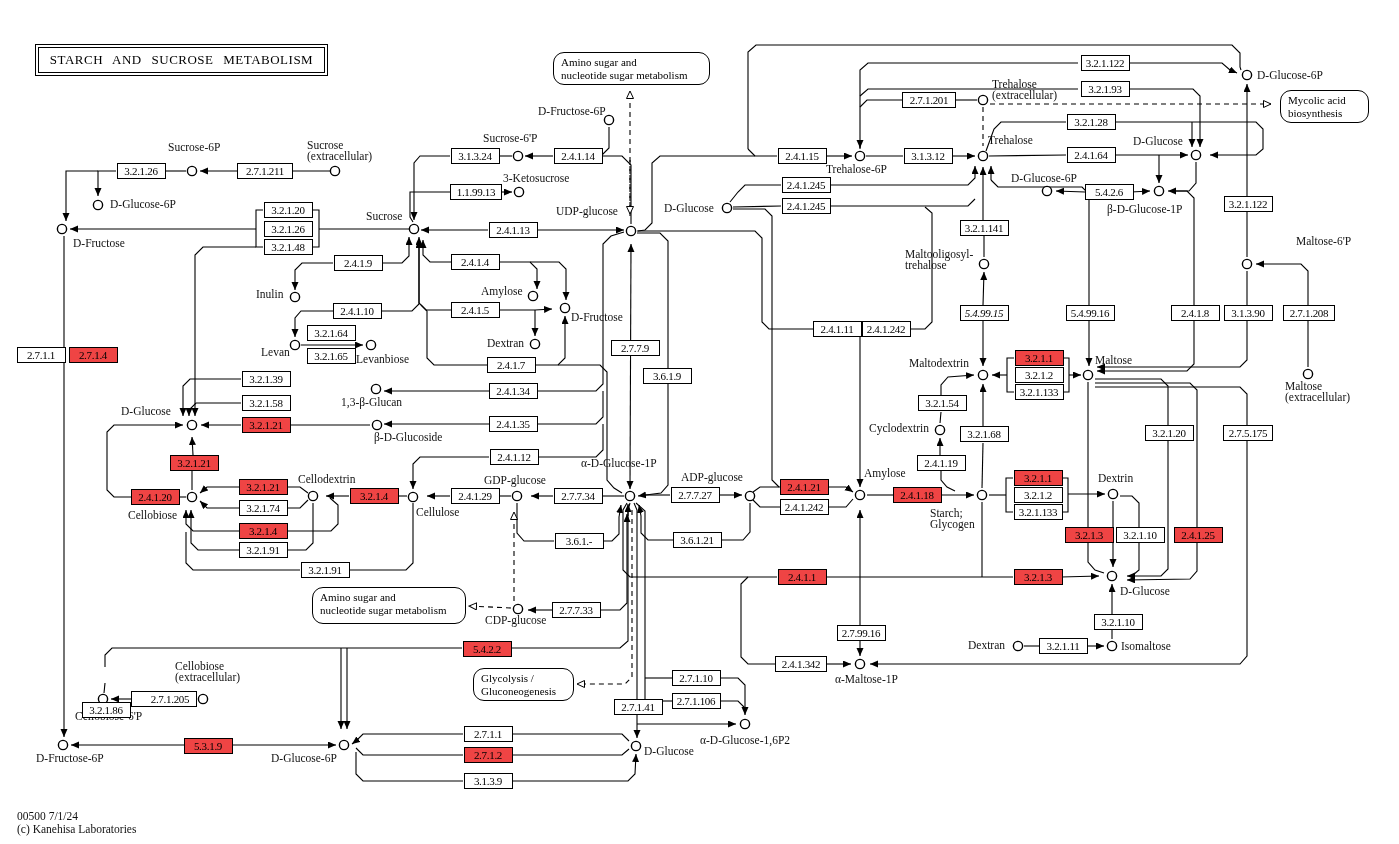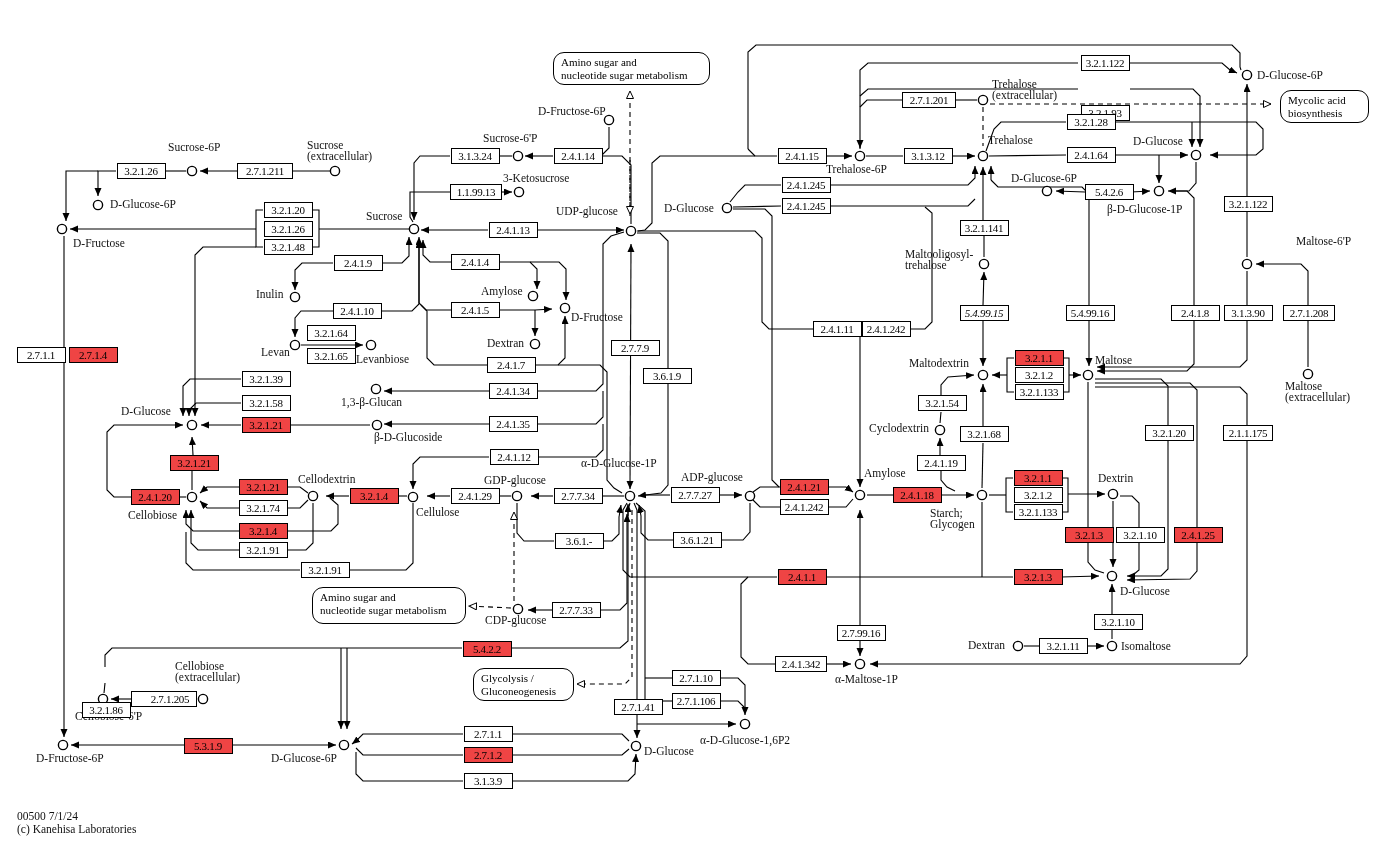--- a/index.html
+++ b/index.html
@@ -274,20 +274,21 @@
       <circle cx="1018" cy="646" r="4.6" fill="#fff" stroke="#000" stroke-width="1.4"></circle>
       <circle cx="860" cy="664" r="4.6" fill="#fff" stroke="#000" stroke-width="1.4"></circle>
       <circle cx="745" cy="724" r="4.6" fill="#fff" stroke="#000" stroke-width="1.4"></circle>
       <circle cx="636" cy="746" r="4.6" fill="#fff" stroke="#000" stroke-width="1.4"></circle>
       <circle cx="344" cy="745" r="4.6" fill="#fff" stroke="#000" stroke-width="1.4"></circle>
       <circle cx="63" cy="745" r="4.6" fill="#fff" stroke="#000" stroke-width="1.4"></circle>
       <circle cx="103" cy="699" r="4.6" fill="#fff" stroke="#000" stroke-width="1.4"></circle>
       <circle cx="203" cy="699" r="4.6" fill="#fff" stroke="#000" stroke-width="1.4"></circle>
       <circle cx="518" cy="609" r="4.6" fill="#fff" stroke="#000" stroke-width="1.4"></circle>
     </svg>
+  <div id="titlebox">STARCH AND SUCROSE METABOLISM</div>
   <div class="footer" style="left:17px;top:810px">00500 7/1/24</div>
   <div class="footer" style="left:17px;top:823px">(c) Kanehisa Laboratories</div>
 <div class="ebox" style="left: 116.5px; top: 163px; width: 47px;">3.2.1.26</div>
     <div class="ebox" style="left: 237px; top: 163px; width: 54px;">2.7.1.211</div>
     <div class="ebox" style="left: 263.5px; top: 202px; width: 47px;">3.2.1.20</div>
     <div class="ebox" style="left: 263.5px; top: 221px; width: 47px;">3.2.1.26</div>
     <div class="ebox" style="left: 263.5px; top: 239px; width: 47px;">3.2.1.48</div>
     <div class="ebox" style="left: 450.5px; top: 148px; width: 47px;">3.1.3.24</div>
     <div class="ebox" style="left: 553.5px; top: 148px; width: 47px;">2.4.1.14</div>
     <div class="ebox" style="left: 450px; top: 184px; width: 50px;">1.1.99.13</div>
@@ -336,33 +337,33 @@
     <div class="ebox" style="left: 1170.5px; top: 305px; width: 47px;">2.4.1.8</div>
     <div class="ebox" style="left: 1223.5px; top: 305px; width: 47px;">3.1.3.90</div>
     <div class="ebox" style="left: 1283px; top: 305px; width: 50px;">2.7.1.208</div>
     <div class="ebox" style="left: 959.5px; top: 220px; width: 47px;">3.2.1.141</div>
     <div class="ebox" style="left: 777.5px; top: 148px; width: 47px;">2.4.1.15</div>
     <div class="ebox" style="left: 903.5px; top: 148px; width: 47px;">3.1.3.12</div>
     <div class="ebox" style="left: 902px; top: 92px; width: 52px;">2.7.1.201</div>
     <div class="ebox" style="left: 781.5px; top: 177px; width: 47px;">2.4.1.245</div>
     <div class="ebox" style="left: 781.5px; top: 198px; width: 47px;">2.4.1.245</div>
     <div class="ebox" style="left: 1080.5px; top: 55px; width: 47px;">3.2.1.122</div>
-    <div class="ebox" style="left: 1080.5px; top: 81px; width: 47px; margin-top: 24px;">3.2.1.93</div>
+    <div class="ebox" style="left: 1080.5px; top: 81px; width: 47px;">3.2.1.93</div>
     <div class="ebox" style="left: 1066.5px; top: 114px; width: 47px;">3.2.1.28</div>
     <div class="ebox" style="left: 1066.5px; top: 147px; width: 47px;">2.4.1.64</div>
     <div class="ebox" style="left: 1084.5px; top: 184px; width: 47px;">5.4.2.6</div>
     <div class="ebox" style="left: 1223.5px; top: 196px; width: 47px;">3.2.1.122</div>
     <div class="ebox green" style="left: 1014.5px; top: 350px; width: 47px;">3.2.1.1</div>
     <div class="ebox" style="left: 1014.5px; top: 367px; width: 47px;">3.2.1.2</div>
     <div class="ebox" style="left: 1014.5px; top: 384px; width: 47px;">3.2.1.133</div>
     <div class="ebox green" style="left: 1013.5px; top: 470px; width: 47px;">3.2.1.1</div>
     <div class="ebox" style="left: 1013.5px; top: 487px; width: 47px;">3.2.1.2</div>
     <div class="ebox" style="left: 1013.5px; top: 504px; width: 47px;">3.2.1.133</div>
     <div class="ebox" style="left: 1144.5px; top: 425px; width: 47px;">3.2.1.20</div>
-    <div class="ebox" style="left: 1223px; top: 425px; width: 48px;">2.1.1.175</div>
+    <div class="ebox" style="left: 1223px; top: 425px; width: 48px;">2.7.5.175</div>
     <div class="ebox green" style="left: 1064.5px; top: 527px; width: 47px;">3.2.1.3</div>
     <div class="ebox" style="left: 1115.5px; top: 527px; width: 47px;">3.2.1.10</div>
     <div class="ebox green" style="left: 1173.5px; top: 527px; width: 47px;">2.4.1.25</div>
     <div class="ebox green" style="left: 1013.5px; top: 569px; width: 47px;">3.2.1.3</div>
     <div class="ebox" style="left: 1093.5px; top: 614px; width: 47px;">3.2.1.10</div>
     <div class="ebox" style="left: 1038.5px; top: 638px; width: 47px;">3.2.1.11</div>
     <div class="ebox" style="left: 836.5px; top: 625px; width: 47px;">2.7.99.16</div>
     <div class="ebox" style="left: 775px; top: 656px; width: 50px;">2.4.1.342</div>
     <div class="ebox" style="left: 671.5px; top: 670px; width: 47px;">2.7.1.10</div>
     <div class="ebox" style="left: 671.5px; top: 693px; width: 47px;">2.7.1.106</div>

